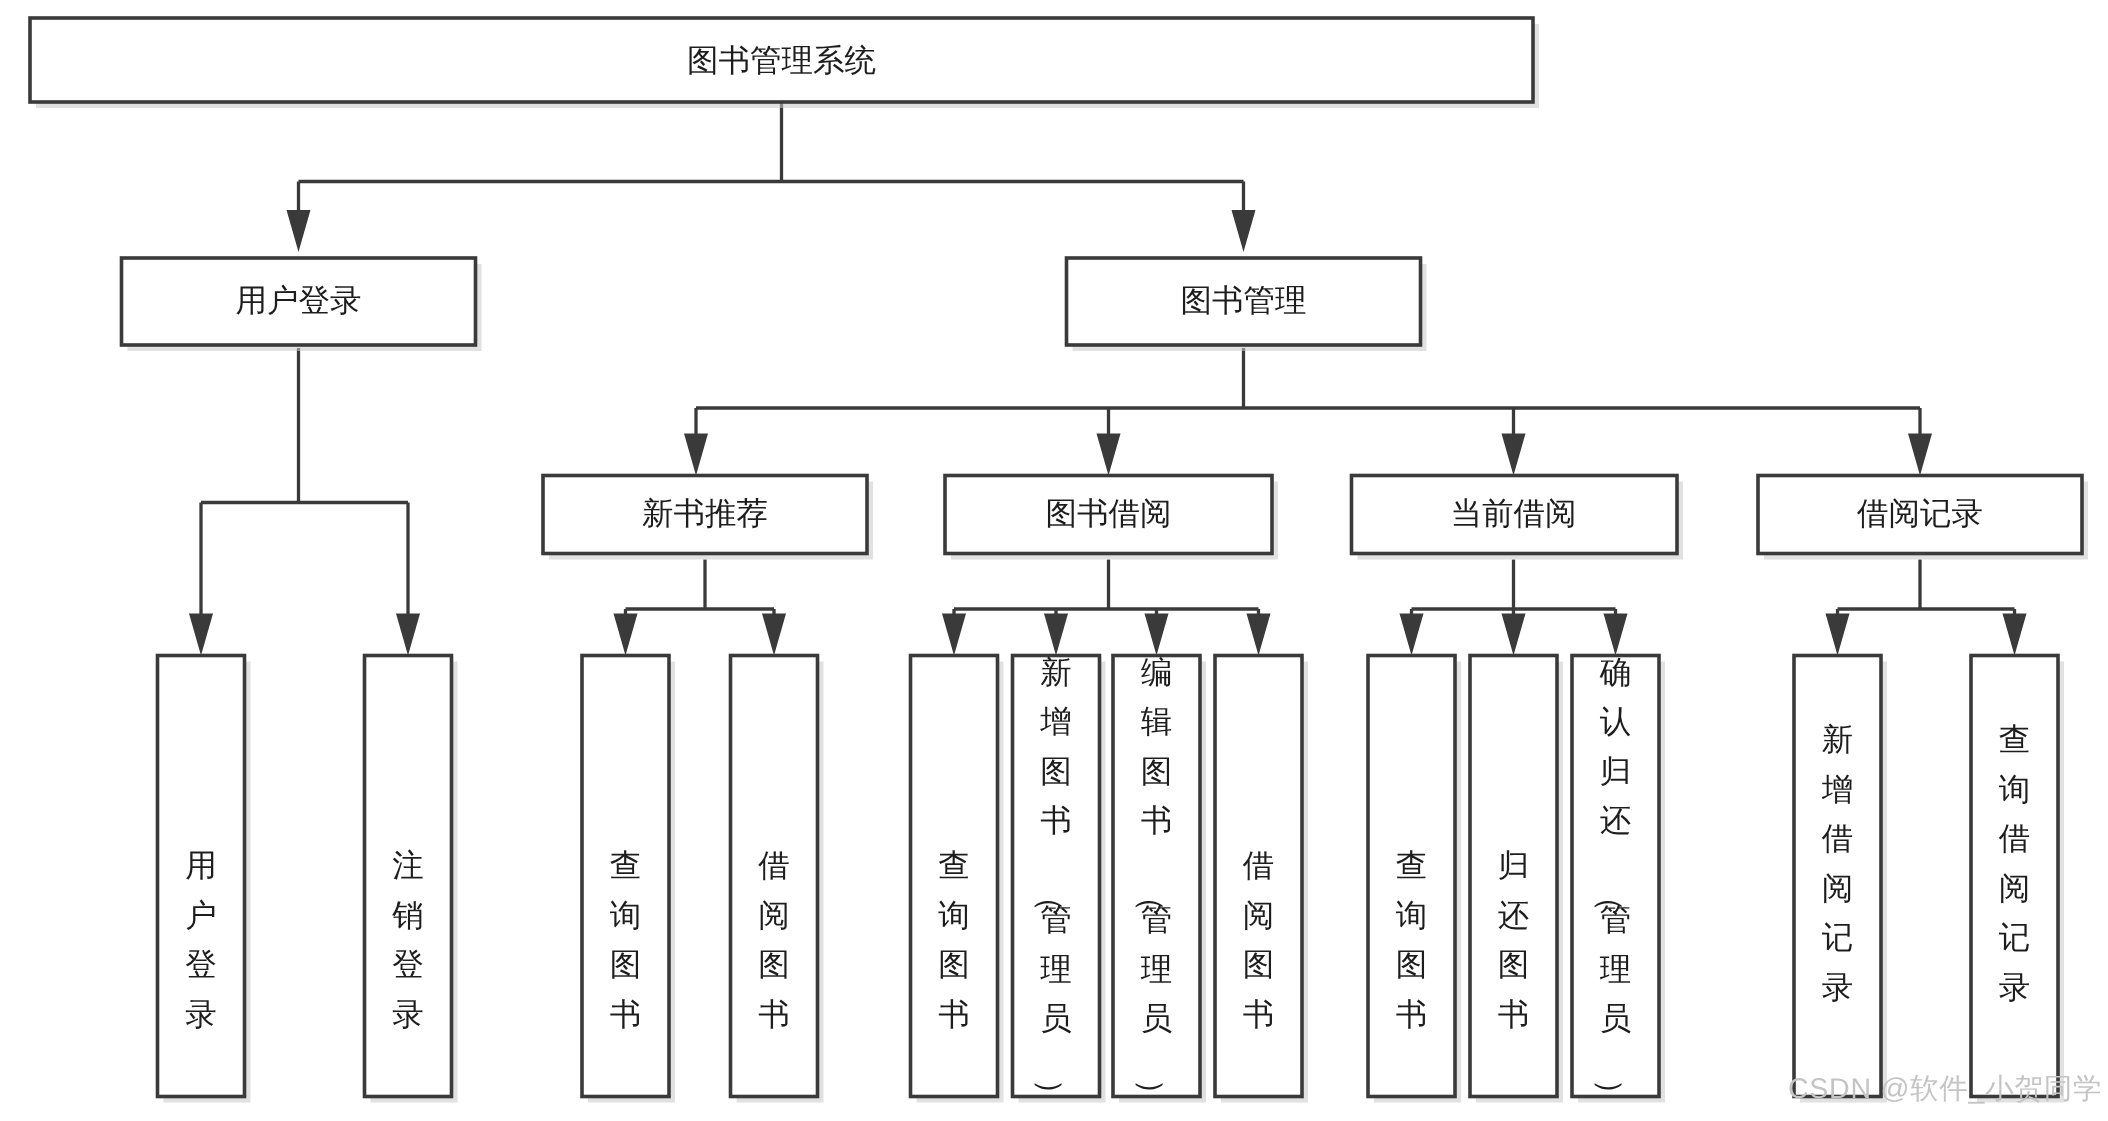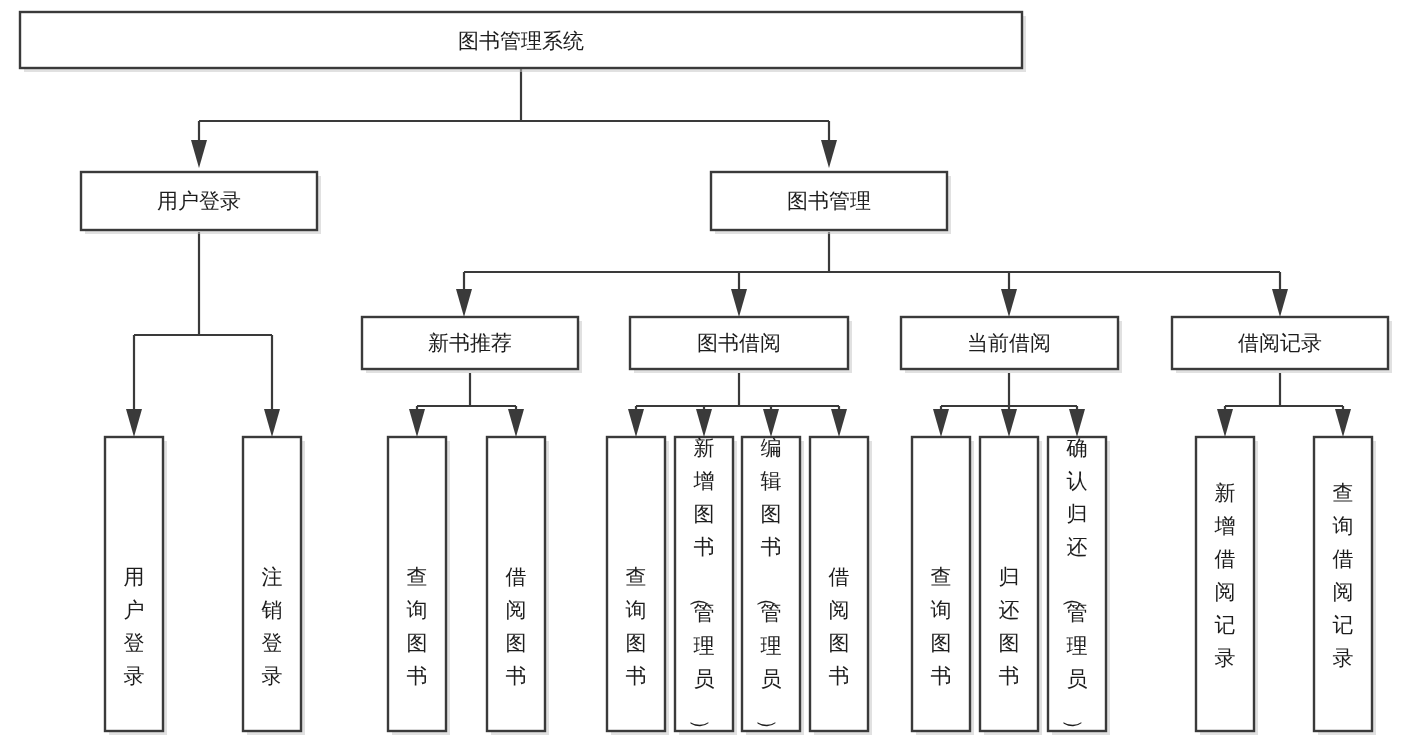--- a/index.html
+++ b/index.html
@@ -258,14 +258,15 @@
       <text class="node-label-v vert" x="1225" y="500"><tspan x="1225" y="500">新</tspan><tspan x="1225" y="533">增</tspan><tspan x="1225" y="566">借</tspan><tspan x="1225" y="599">阅</tspan><tspan x="1225" y="632">记</tspan><tspan x="1225" y="665">录</tspan></text>
     </g>
     <g>
       <rect class="node-shadow" x="1318" y="441" width="58" height="294"></rect>
       <rect class="node-box" x="1314" y="437" width="58" height="294"></rect>
       <text class="node-label-v vert" x="1343" y="500"><tspan x="1343" y="500">查</tspan><tspan x="1343" y="533">询</tspan><tspan x="1343" y="566">借</tspan><tspan x="1343" y="599">阅</tspan><tspan x="1343" y="632">记</tspan><tspan x="1343" y="665">录</tspan></text>
     </g>
 
   </svg>
 
+  <div class="watermark-text" style="left:1192px; top:713px;">CSDN @软件_小贺同学</div>
 
 </div>
 
 </body></html>

